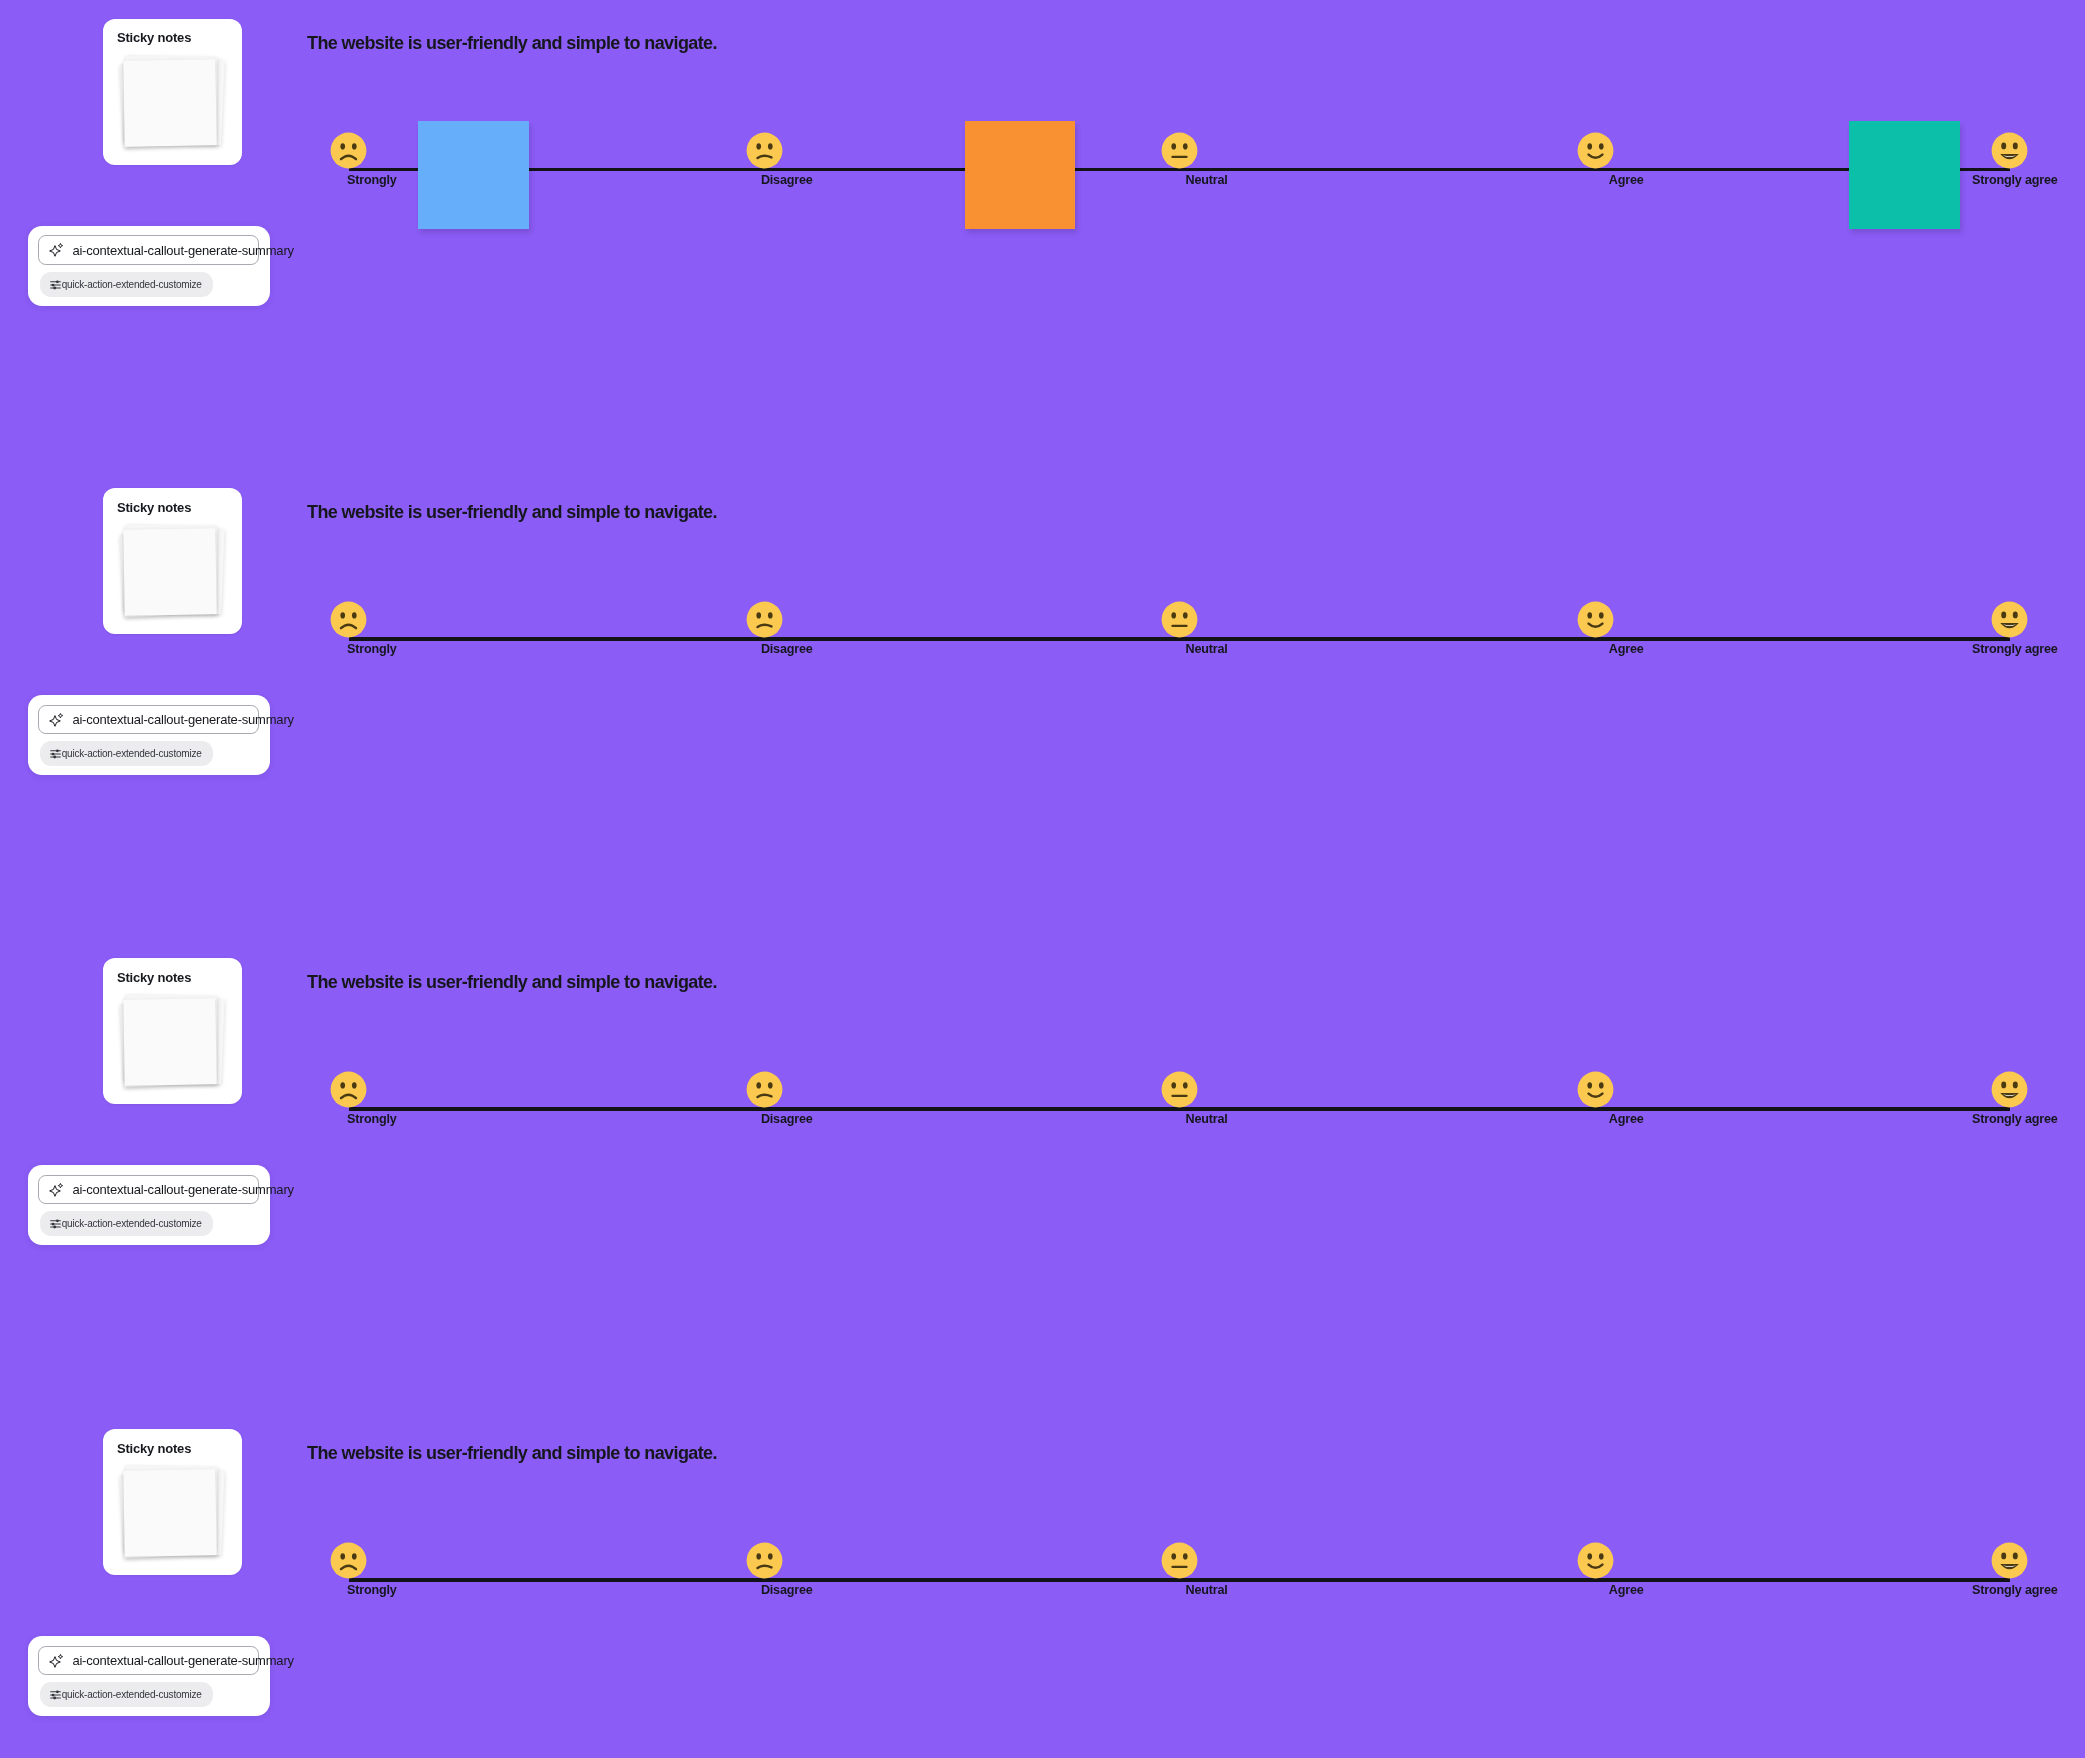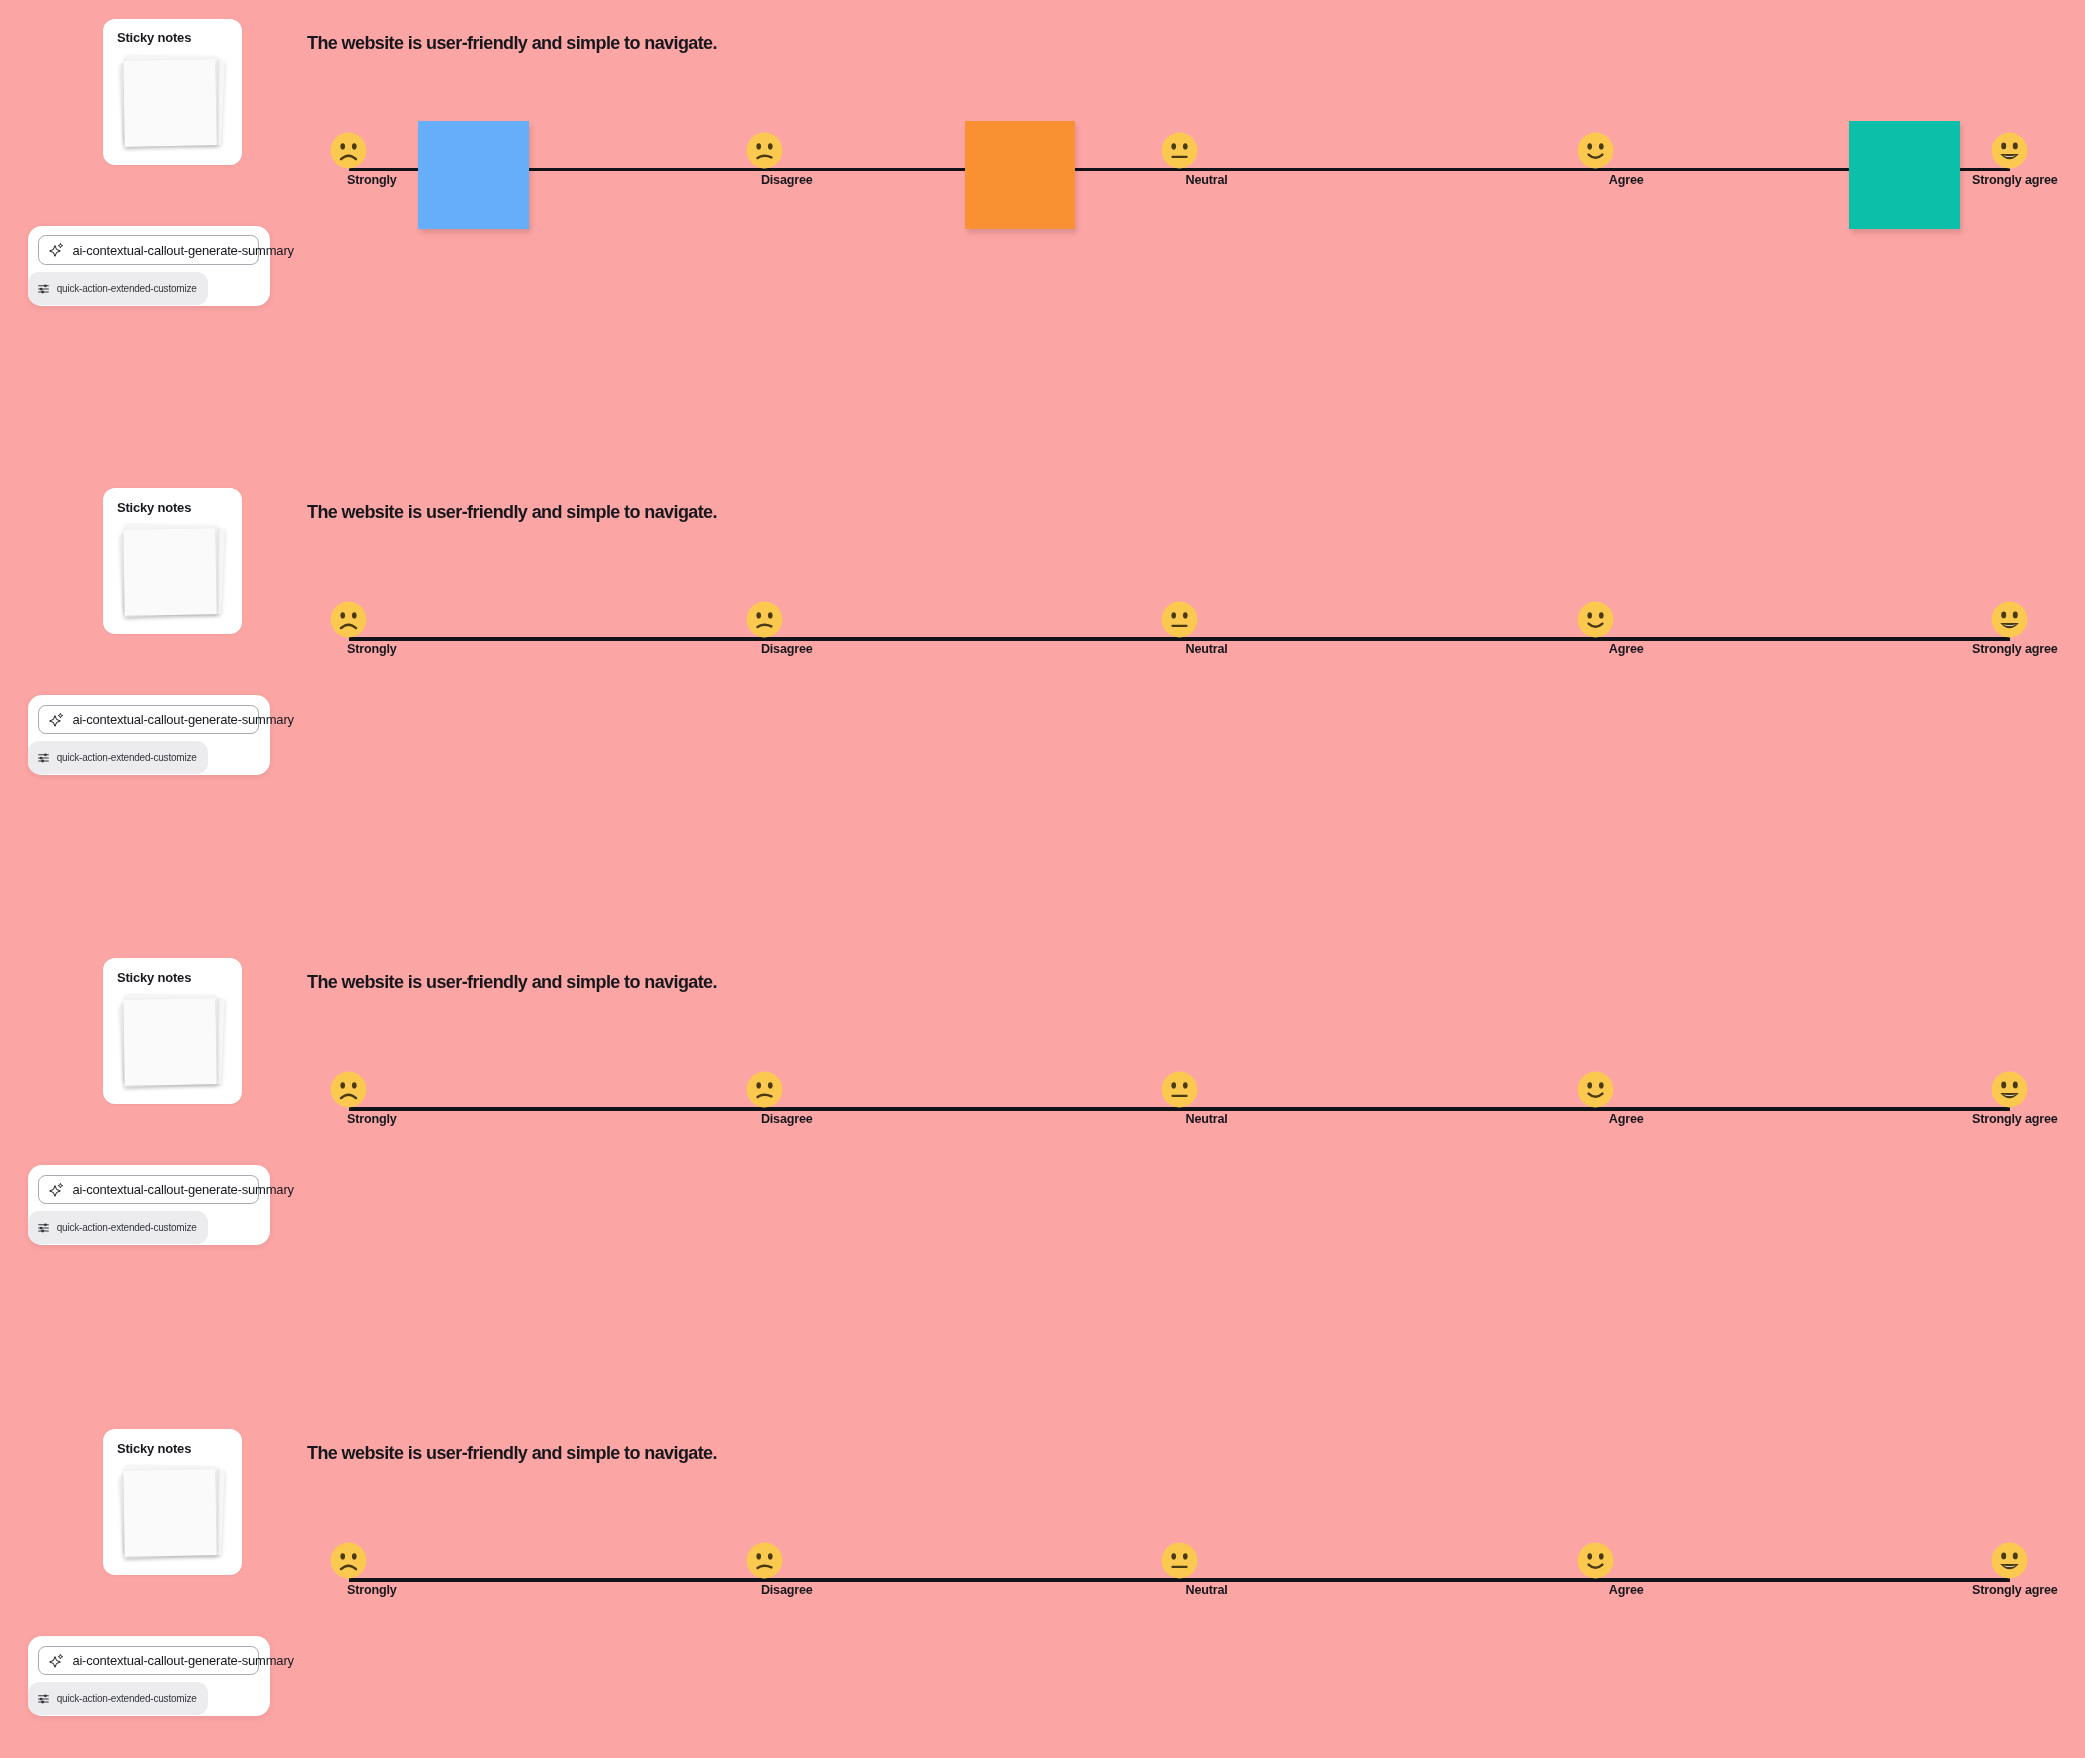--- a/index.html
+++ b/index.html
@@ -9,21 +9,21 @@
     height: 1759px;
     background: #f1f2f4;
     font-family: "Liberation Sans", sans-serif;
     overflow: hidden;
   }
 
   #canvas {
     position: relative;
     width: 2086px;
     height: 1759px;
-    background: #fca5a5;
+    background: #8b5cf6;
   }
 
   
   .survey-block {
     position: absolute;
     left: 0;
     width: 2086px;
   }
 
   
@@ -89,28 +89,27 @@
     font-size: 13px;
     font-weight: normal;
     color: #16181d;
     letter-spacing: -0.2px;
     white-space: nowrap;
   }
   .sparkle-icon { width: 15.6px; height: 15.6px; flex: 0 0 15.6px; display:block; }
 
   .quick-action-chip {
     position: absolute;
-    left: 0;
+    left: 12px;
     top: 46px;
-    height: 33px;
+    height: 25px;
     border-radius: 11.3px;
     background: #ececee;
     display: inline-flex;
     align-items: center;
-    gap: 7px;
     padding: 0 11.3px 0 8.7px;
     cursor: pointer;
   }
   .quick-action-chip .label {
     font-size: 10px;
     color: #33363d;
     letter-spacing: -0.2px;
     white-space: nowrap;
   }
   .sliders-icon { width: 13px; height: 13px; flex: 0 0 13px; display:block; }

